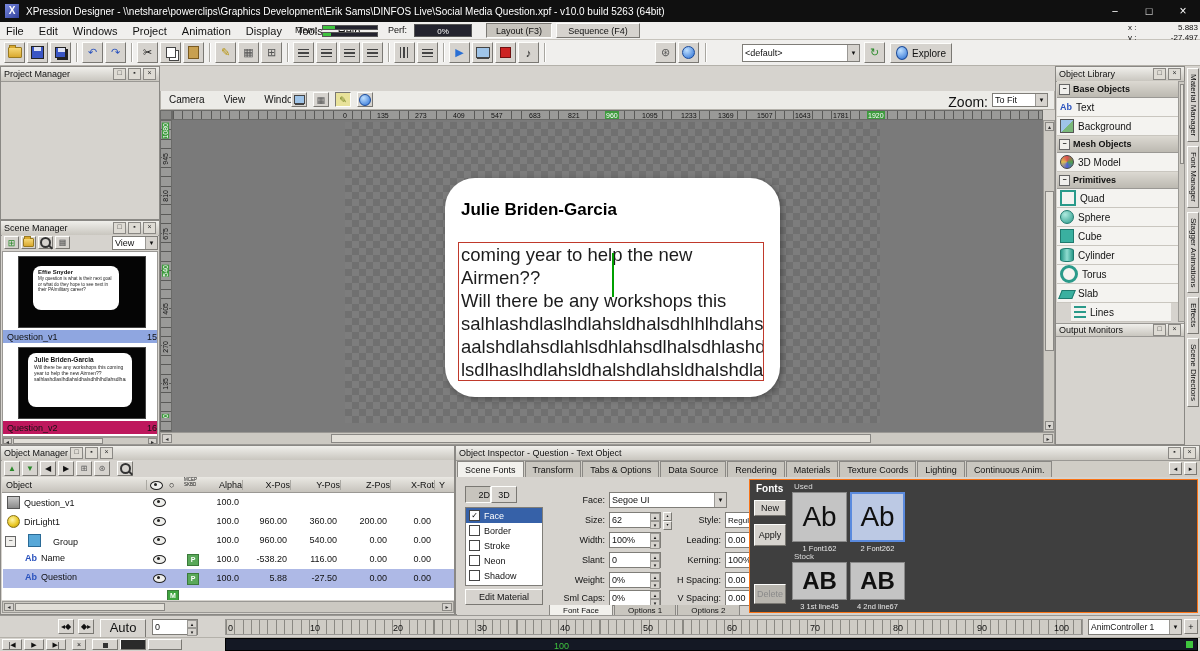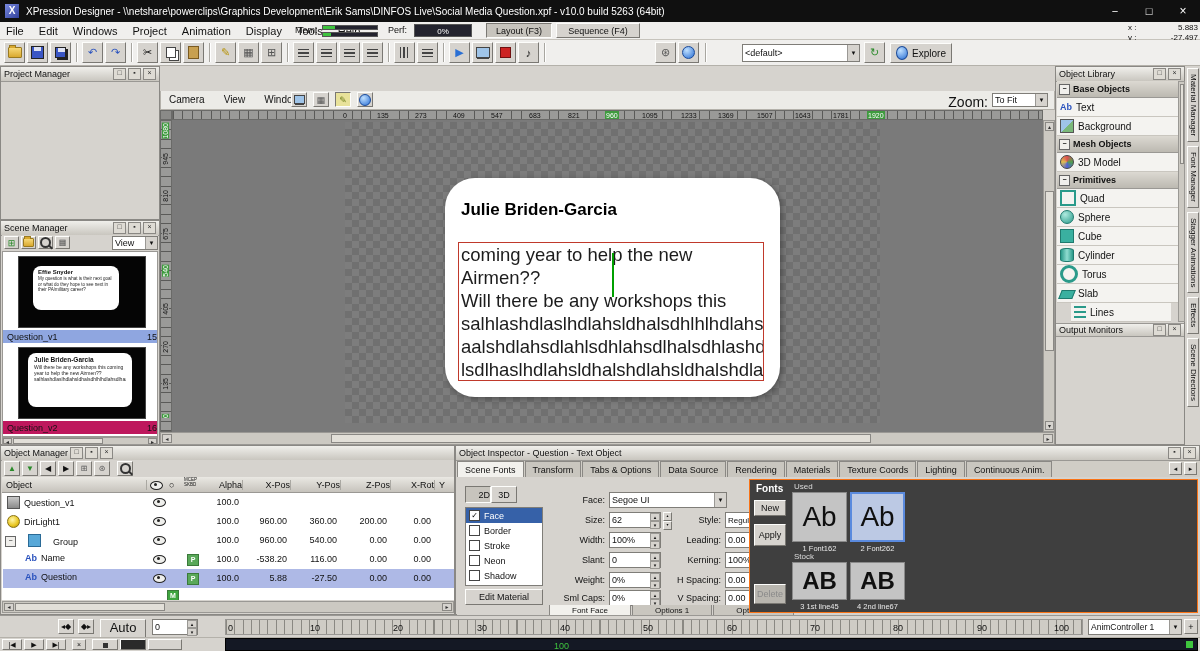--- a/index.html
+++ b/index.html
@@ -65,21 +65,21 @@
   .pi-slab{background:#3ab0a0;height:7px !important;margin-top:3px;transform:skewX(-22deg);border:1px solid #1f7a6e}
   .pi-lines{background:repeating-linear-gradient(0deg,#2a9a8a 0 2px,transparent 2px 5px)}
   .pi-bg{background:linear-gradient(135deg,#9fc4e8 50%,#7ab87a 50%);border:1px solid #555}
   .pi-model{border-radius:50%;background:conic-gradient(#e05050,#50a050,#5060d8,#e0c050,#e05050);border:1px solid #444}
   .ic-scene{display:inline-block;width:11px;height:11px;background:linear-gradient(#c8c8c8,#8a8a8a);border:1px solid #555;flex:0 0 auto}
   .ic-light{display:inline-block;width:11px;height:11px;border-radius:50%;background:radial-gradient(circle at 40% 35%,#fff6a8,#e8c520 60%,#a08410);border:1px solid #877011;flex:0 0 auto}
   .ic-group{display:inline-block;width:11px;height:11px;background:#58a8d8;border:1px solid #2a6a96;flex:0 0 auto}
   .tab{display:inline-block;height:16px;line-height:16px;padding:0 7px;font-size:9px;border:1px solid #8a8884;border-bottom:none;
        background:#c9c6bf;margin-right:1px;vertical-align:bottom;box-sizing:border-box;white-space:nowrap}
   .tab.on{background:#f2f1ed}
-  .stab{display:inline-block;height:12px;line-height:12px;padding:0 22px;font-size:8px;border:1px solid #8a8884;border-top:none;
+  .stab{display:inline-block;height:12px;line-height:12px;padding:0 13px;font-size:8px;border:1px solid #8a8884;border-top:none;
         background:#c9c6bf;margin-right:1px;box-sizing:border-box}
   .stab.on{background:#f2f1ed}
   .omrow{position:absolute;left:1px;width:452px;height:19px}
   .hsb,.vsb{position:absolute;background:#ccc9c2;border:1px solid #9a9894;box-sizing:border-box}
   .sba{position:absolute;background:#d6d3ce;border:1px solid #8a8884;font-size:6px;text-align:center;box-sizing:border-box;color:#333}
   .sbt{position:absolute;background:#e2dfd8;border:1px solid #8a8884;box-sizing:border-box}
   .bub{position:absolute;background:#fff;border-radius:8px;color:#111;overflow:hidden}
   .bub::after{content:"";position:absolute;left:10px;bottom:-5px;border:5px solid transparent;border-top-color:#fff}
   .thumb{position:absolute;background:#050505;border:1px solid #444;overflow:visible}
   .slabel{position:absolute;height:13px;display:flex;align-items:center;padding:0 4px;font-size:9px;justify-content:space-between;box-sizing:border-box;width:158px}

